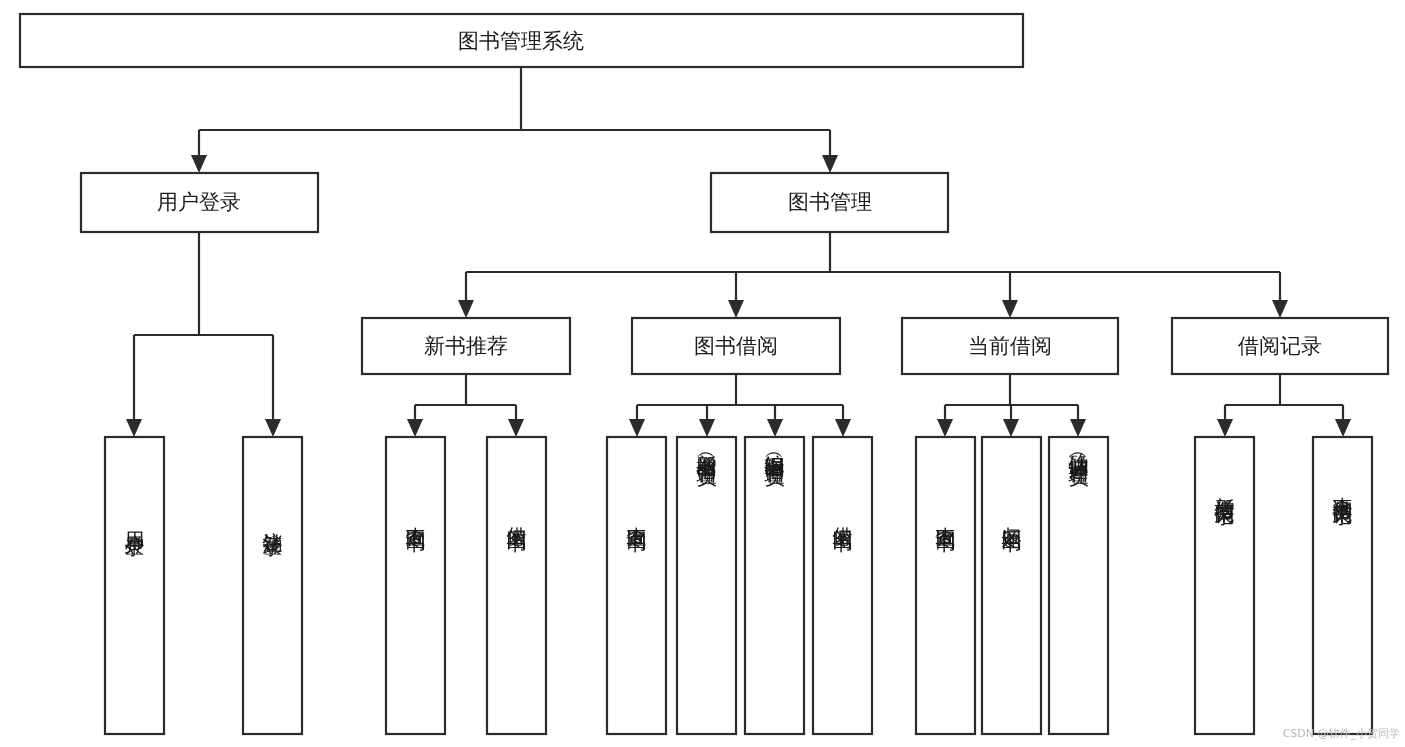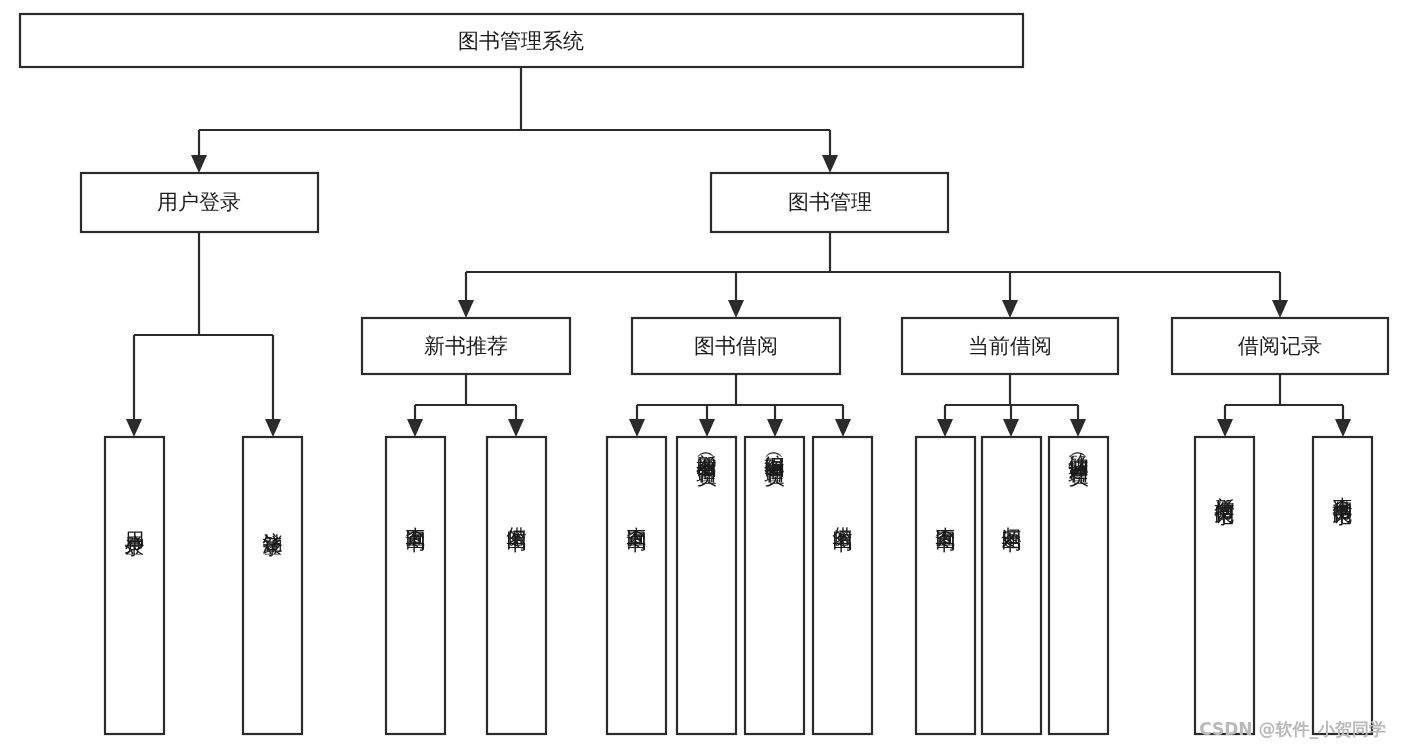--- a/index.html
+++ b/index.html
@@ -43,28 +43,27 @@
     stroke: #2b2b2b;
     stroke-width: 2.2;
     fill: none;
   }
   .arrowhead {
     fill: #2b2b2b;
     stroke: none;
   }
   .watermark {
     position: absolute;
-    right: 19px;
+    right: 5px;
     bottom: 6px;
     font-family: "DejaVu Sans", "Liberation Sans", sans-serif;
-    font-size: 17px;
+    font-size: 11px;
     color: #b9b9b9;
     white-space: nowrap;
     pointer-events: none;
-    font-weight: bold;
   }
 </style>
 </head>
 <body>
 
 <svg id="diagram" viewBox="0 0 1405 747" xmlns="http://www.w3.org/2000/svg">
 
   <g>
 
     <path class="edge" d="M 521,67 L 521,130"></path>

